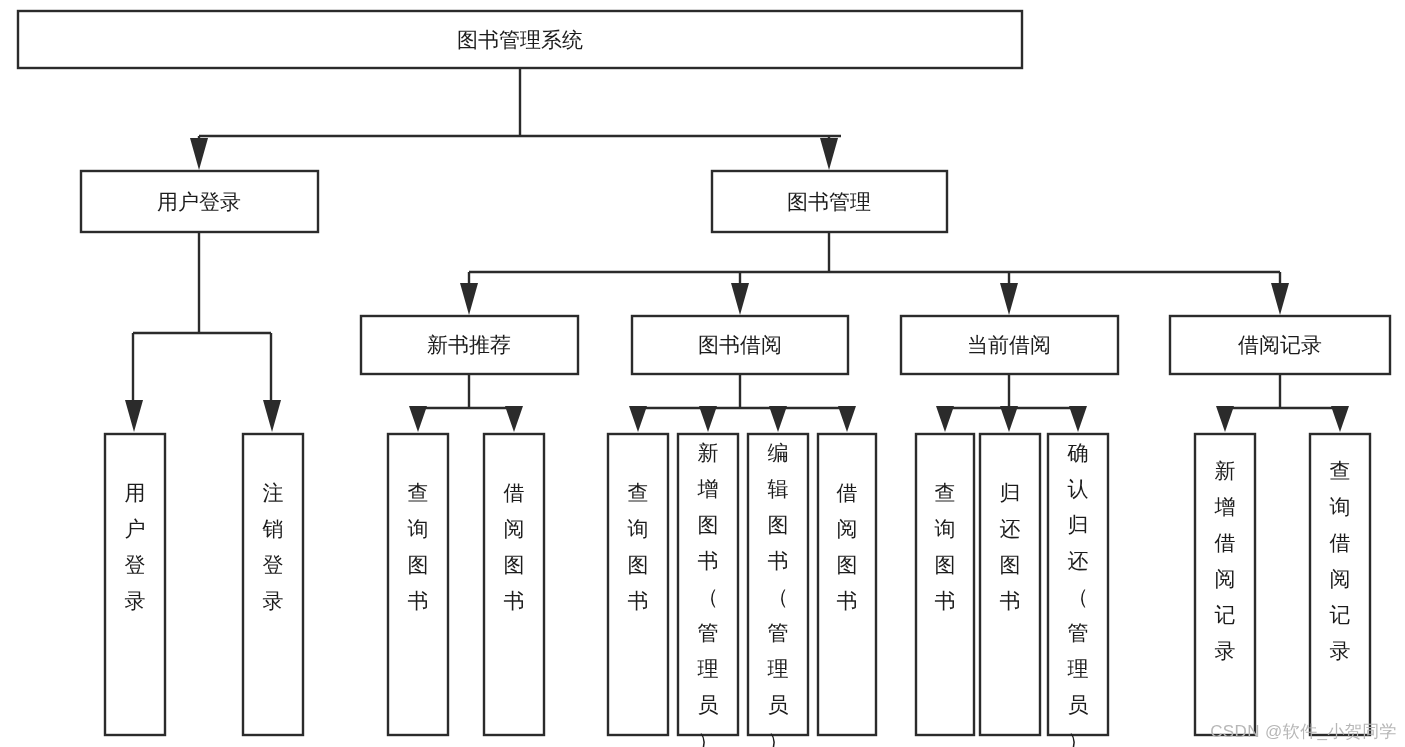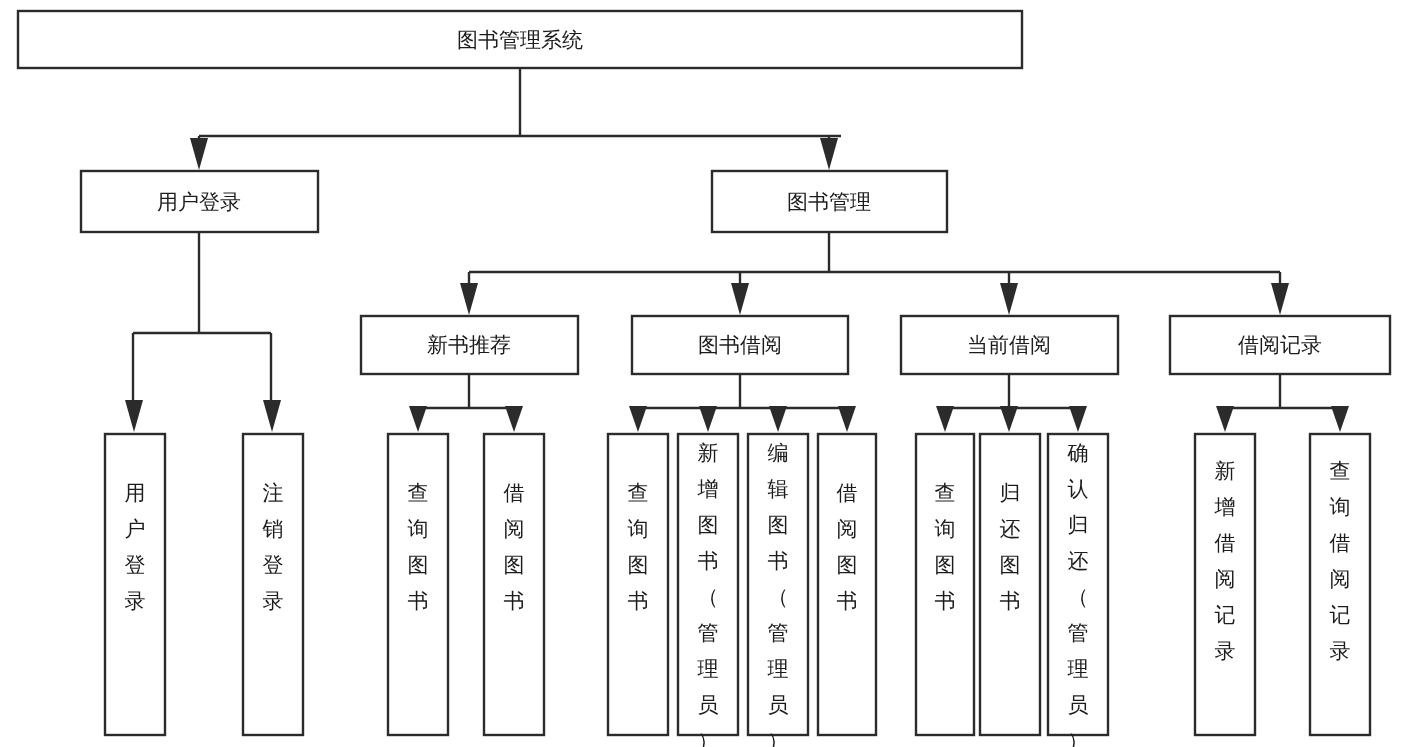--- a/index.html
+++ b/index.html
@@ -215,13 +215,14 @@
       <rect class="node-rect" x="1195" y="434" width="60" height="301"></rect>
       <text class="node-label-v" x="1225" y="478"><tspan x="1225" y="478">新</tspan><tspan x="1225" y="514">增</tspan><tspan x="1225" y="550">借</tspan><tspan x="1225" y="586">阅</tspan><tspan x="1225" y="622">记</tspan><tspan x="1225" y="658">录</tspan></text>
     </g>
     <g>
       <rect class="node-rect" x="1310" y="434" width="60" height="301"></rect>
       <text class="node-label-v" x="1340" y="478"><tspan x="1340" y="478">查</tspan><tspan x="1340" y="514">询</tspan><tspan x="1340" y="550">借</tspan><tspan x="1340" y="586">阅</tspan><tspan x="1340" y="622">记</tspan><tspan x="1340" y="658">录</tspan></text>
     </g>
 
   </svg>
 
+  <div class="watermark">CSDN @软件_小贺同学</div>
 </div>
 
 </body></html>

